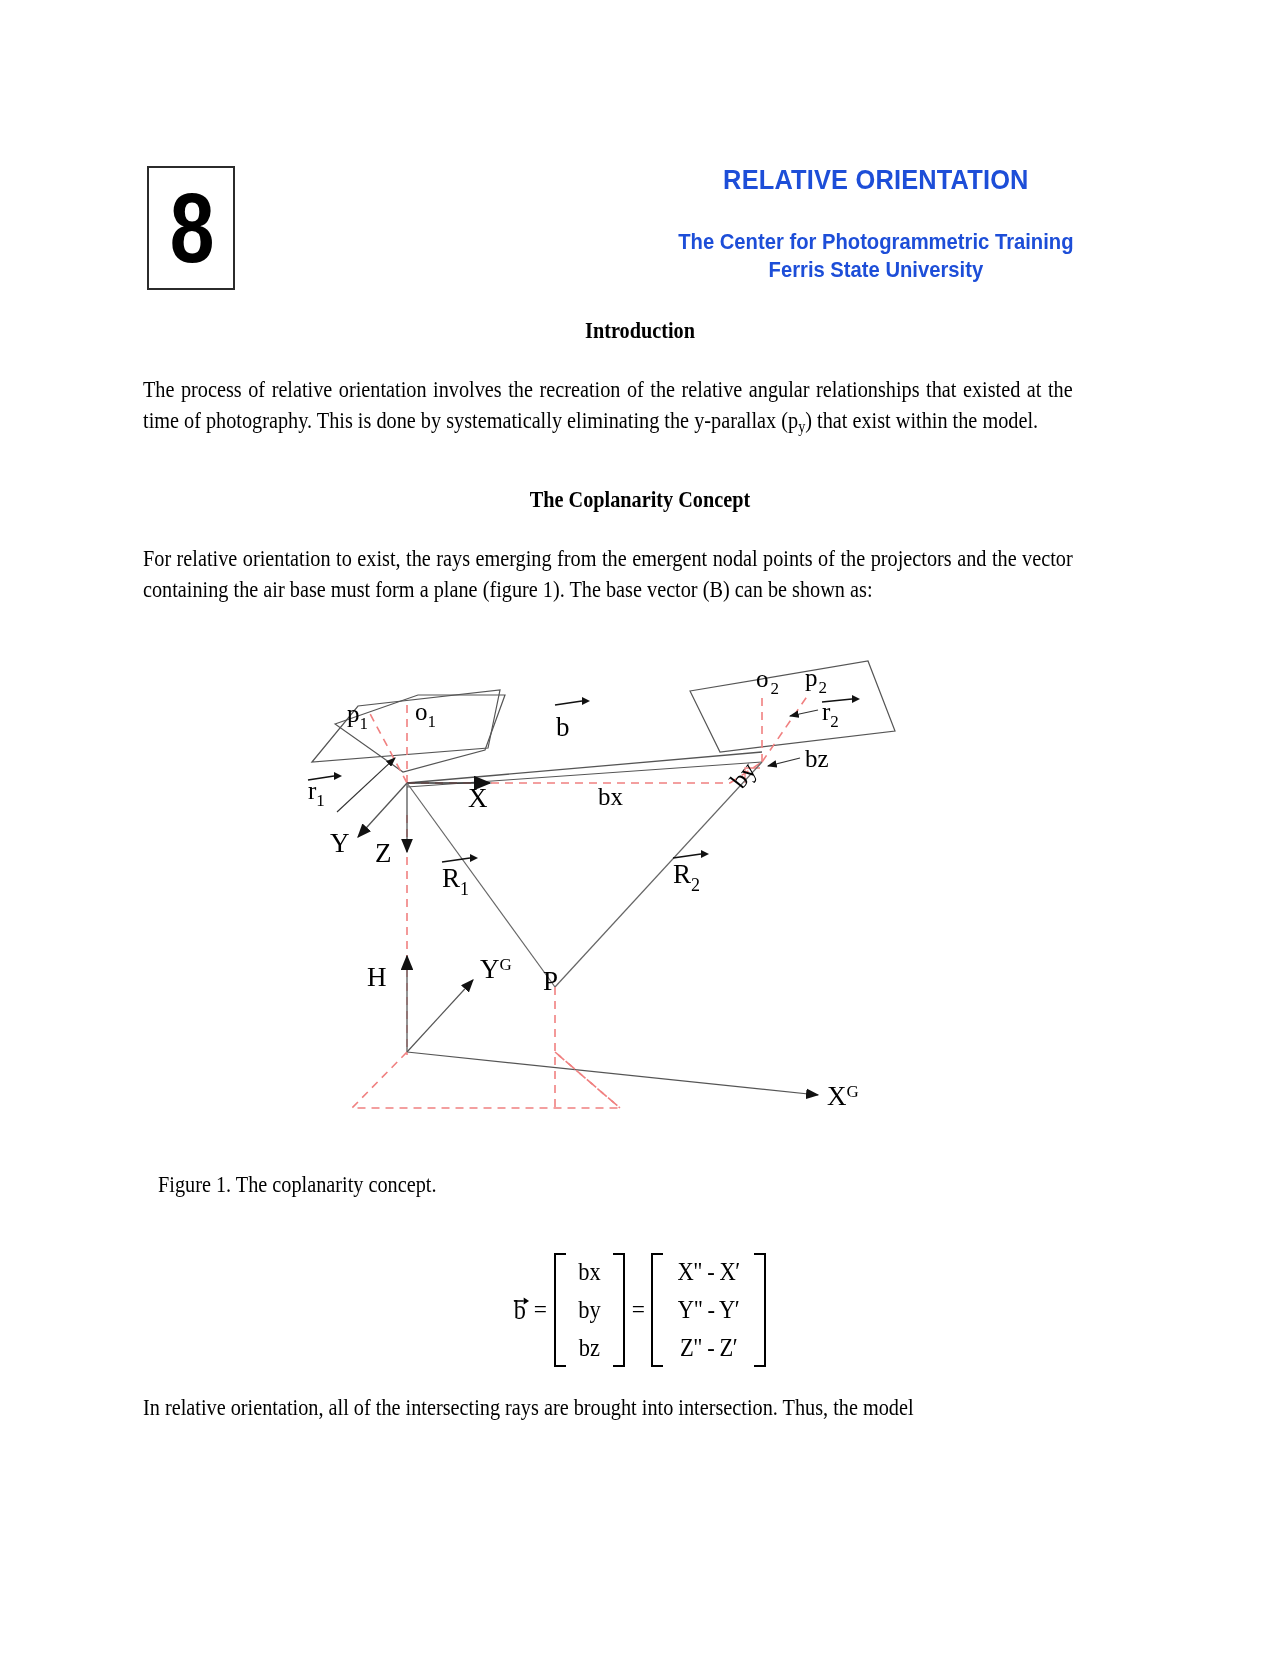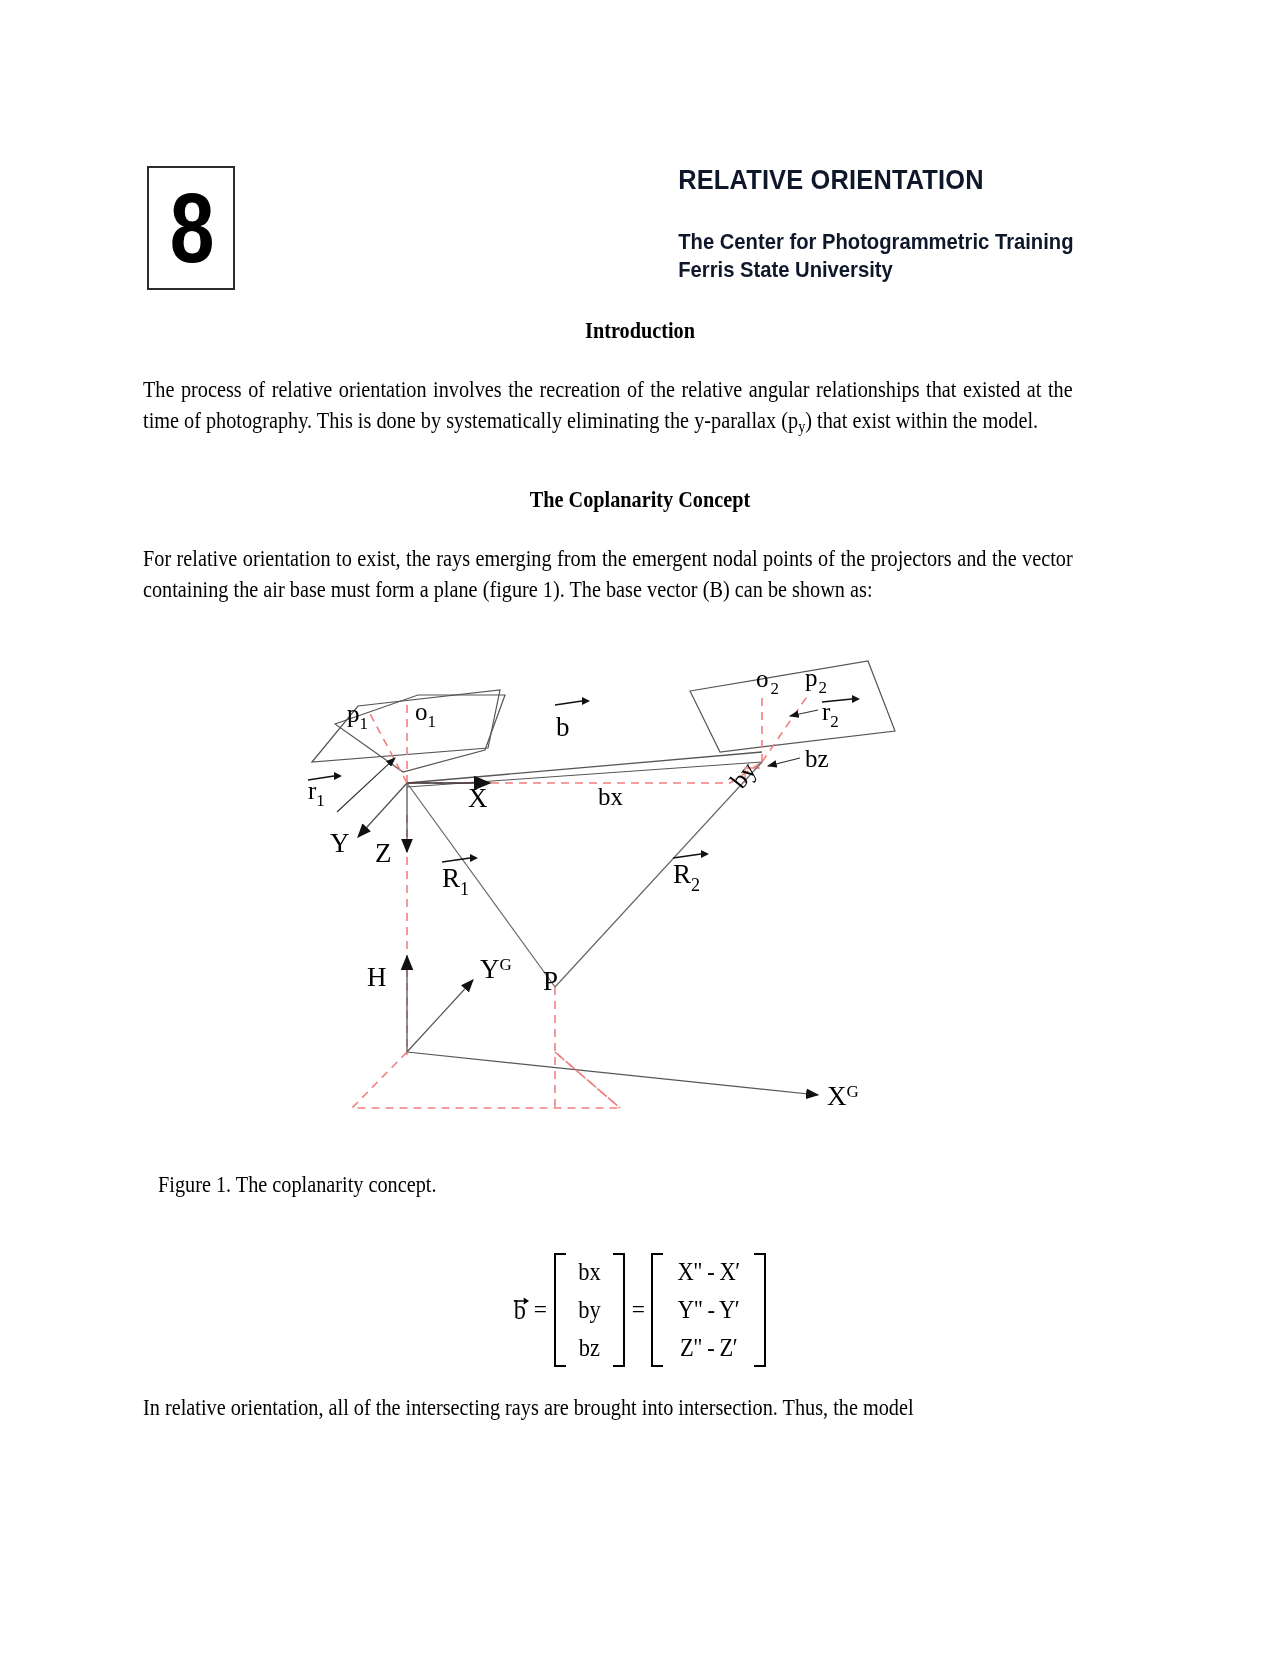--- a/index.html
+++ b/index.html
@@ -36,24 +36,24 @@
     line-height: 1;
     letter-spacing: -2px;
     transform: scaleX(0.82);
     color: #000;
   }
 
   .header-block {
     position: absolute;
     right: 207px;
     top: 165px;
-    text-align: left;
+    text-align: center;
     font-family: "Liberation Sans", "DejaVu Sans", sans-serif;
     font-weight: bold;
-    color: #0f172a;
+    color: #1d4ed8;
   }
   .doc-title {
     font-size: 27px;
     letter-spacing: 0.2px;
     transform: scaleX(0.94);
     transform-origin: right center;
     white-space: nowrap;
   }
   .org-line {
     font-size: 21.5px;

